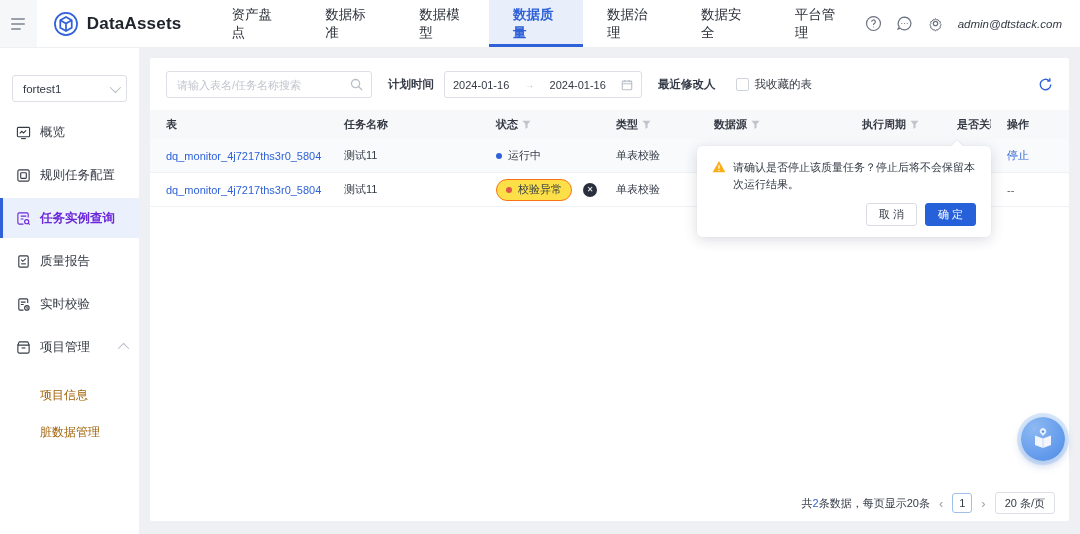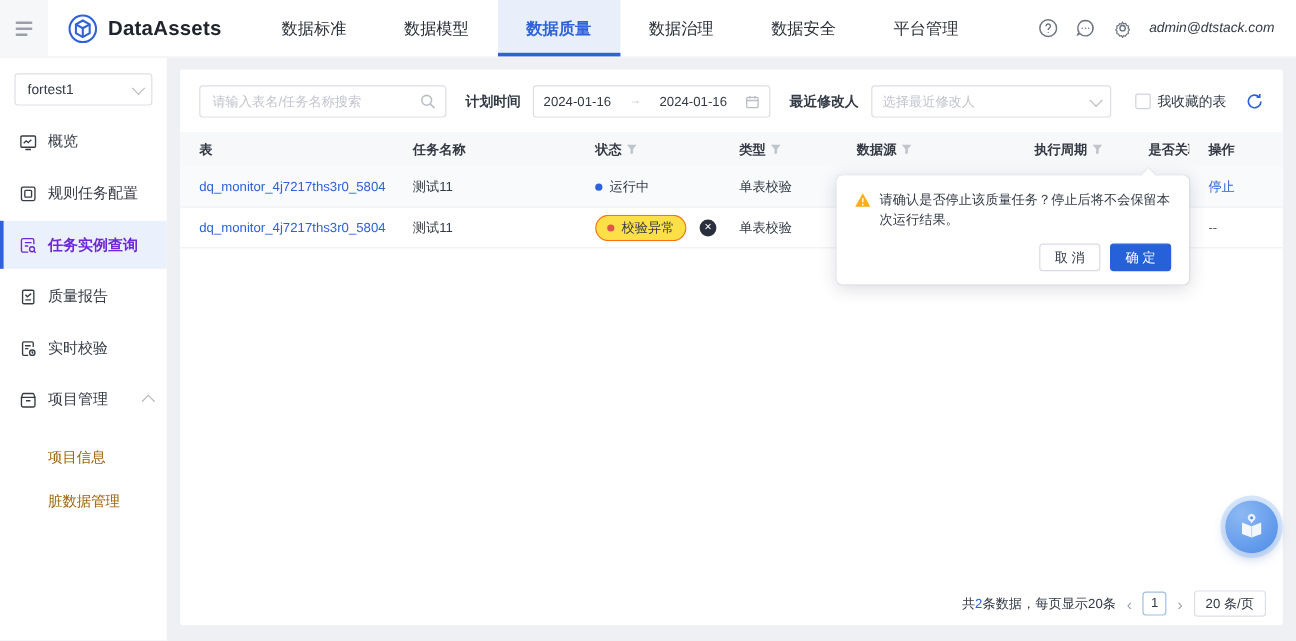--- a/index.html
+++ b/index.html
@@ -21,21 +21,21 @@
   .topnav { display:flex; align-items:stretch; }
   .topnav-item { display:flex; align-items:center; padding:0 24px; font-size:13.5px; color:#2b3038; cursor:pointer; position:relative; }
   .topnav-item.active { background:#e8effb; color:#2f62d8; font-weight:bold; }
   .topnav-item.active::after { content:""; position:absolute; left:0; right:0; bottom:0; height:3px; background:#2f62d8; }
   .header-right { margin-left:auto; display:flex; align-items:center; gap:14px; padding-right:18px; }
   .hicon { width:17px; height:17px; color:#6b7280; cursor:pointer; }
   .user-email { font-size:11.5px; color:#333a45; cursor:pointer;font-style:italic; }
 
   
   .sidebar { position:absolute; top:48px; left:0; width:140px; height:486px; background:#fff; border-right:1px solid #eef0f2; z-index:10; }
-  .ws-select { margin:13px 12px 10px 12px; height:27px; border:1px solid #dcdfe5; border-radius:3px; display:flex; align-items:center; justify-content:space-between; padding:0 8px 0 10px; cursor:pointer; background:#fff; }
+  .ws-select { margin:27px 12px 10px 12px; height:27px; border:1px solid #dcdfe5; border-radius:3px; display:flex; align-items:center; justify-content:space-between; padding:0 8px 0 10px; cursor:pointer; background:#fff; }
   .ws-select .ws-label { font-size:11.5px; color:#333a45; }
   .chev { width:8px; height:8px; border-right:1.4px solid #b6bac2; border-bottom:1.4px solid #b6bac2; transform:rotate(45deg) translateY(-2px); }
   .chev.up { transform:rotate(-135deg) translateY(-2px); }
   .side-item { height:40px; margin-top:3px; display:flex; align-items:center; gap:9px; padding:0 10px 0 16px; font-size:12.5px; color:#363b45; cursor:pointer; position:relative; }
   .side-item svg { width:15px; height:15px; flex:none; }
   .side-item.active { background:#eaf1fc; color:#6d28d9; font-weight:bold; }
   .side-item.active::before { content:""; position:absolute; left:0; top:0; bottom:0; width:3px; background:#2f62d8; }
   .side-item .grow { flex:1; }
   .side-sub { height:37px; display:flex; align-items:flex-end; padding-left:40px; font-size:12px; color:#a16207; cursor:pointer; }
 
@@ -118,20 +118,21 @@
     </div>
     <div class="brand">
       <svg viewBox="0 0 24 24" fill="none" stroke="#2f62d8" stroke-width="1.6">
         <circle cx="12" cy="12" r="10.2"></circle>
         <path d="M12 5.6 L17.3 8.6 V15.4 L12 18.4 L6.7 15.4 V8.6 Z"></path>
         <path d="M6.7 8.6 L12 11.6 L17.3 8.6 M12 11.6 V18.4"></path>
       </svg>
       <span class="brand-name">DataAssets</span>
     </div>
     <div class="topnav">
+      <div class="topnav-item">资产盘点</div>
       <div class="topnav-item">数据标准</div>
       <div class="topnav-item">数据模型</div>
       <div class="topnav-item active">数据质量</div>
       <div class="topnav-item">数据治理</div>
       <div class="topnav-item">数据安全</div>
       <div class="topnav-item">平台管理</div>
     </div>
     <div class="header-right">
       <svg class="hicon" viewBox="0 0 20 20" fill="none" stroke="currentColor" stroke-width="1.4">
         <circle cx="10" cy="10" r="8.2"></circle>
@@ -239,24 +240,20 @@
         <span class="date-val">2024-01-16</span>
         <span class="date-arrow">→</span>
         <span class="date-val">2024-01-16</span>
         <svg class="cal-icon" viewBox="0 0 14 14" fill="none" stroke="currentColor" stroke-width="1.3">
           <rect x="1.5" y="2.5" width="11" height="10" rx="1"></rect>
           <path d="M1.5 5.5h11 M4.5 1.2v2.6 M9.5 1.2v2.6"></path>
         </svg>
       </div>
 
       <span class="f-label">最近修改人</span>
-      <div class="mod-select">
-        <span class="ph">选择最近修改人</span>
-        <span class="chev"></span>
-      </div>
 
       <div class="fav-wrap">
         <span class="checkbox"></span>
         <span class="fav-label">我收藏的表</span>
       </div>
 
       <svg class="refresh-icon" viewBox="0 0 16 16" fill="none" stroke="currentColor" stroke-width="1.5">
         <path d="M13.6 8a5.6 5.6 0 1 1-1.7-4"></path>
         <path d="M12.6 1.4v2.8h-2.8" stroke-linejoin="round"></path>
       </svg>

